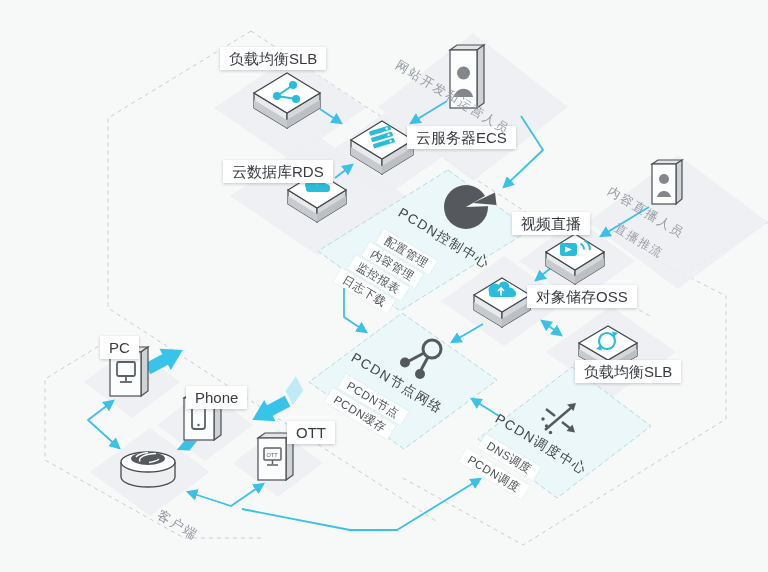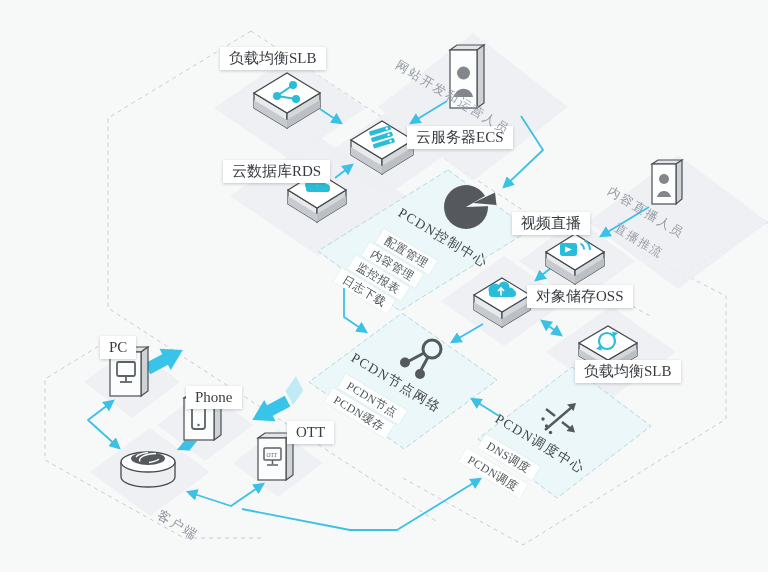--- a/index.html
+++ b/index.html
@@ -1,19 +1,19 @@
 <!DOCTYPE html>
 <html><head>
 <meta charset="utf-8">
 <style>
   html,body{margin:0;padding:0;background:#fff;}
   .stage{
     position:relative;width:768px;height:572px;overflow:hidden;
     background:#f7f8f8;
-    font-family:Liberation Serif, serif;
+    font-family:Liberation Sans, sans-serif;
   }
   .stage svg{position:absolute;left:0;top:0;}
   .chip{
     position:absolute;background:#ffffff;color:#383c40;
     font-size:15px;line-height:23px;padding:0 9px;white-space:nowrap;
     box-shadow:0 1px 3px rgba(70,80,90,.28);
   }
   .rot{
     position:absolute;color:#959ba4;font-size:12.5px;letter-spacing:2px;
     white-space:nowrap;transform:rotate(31deg);transform-origin:0 0;

